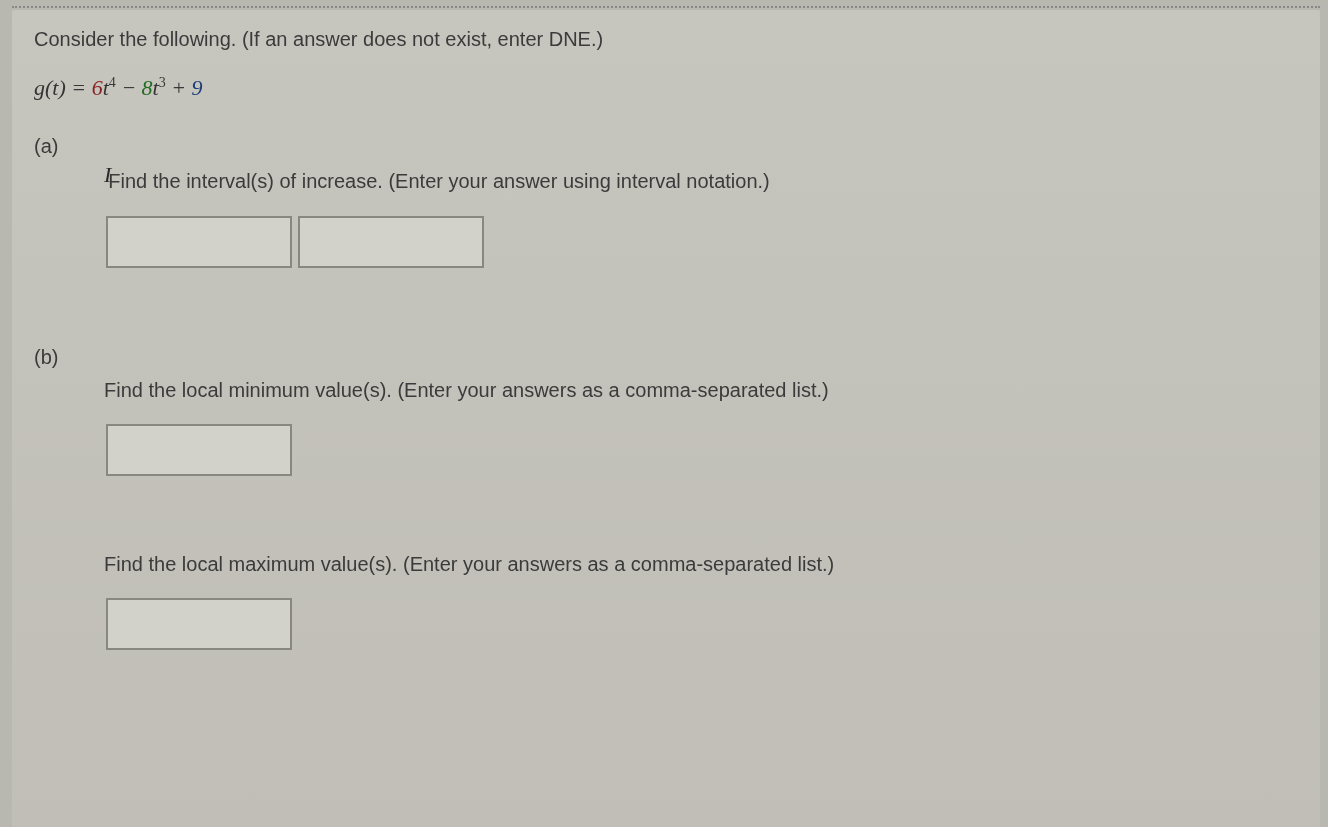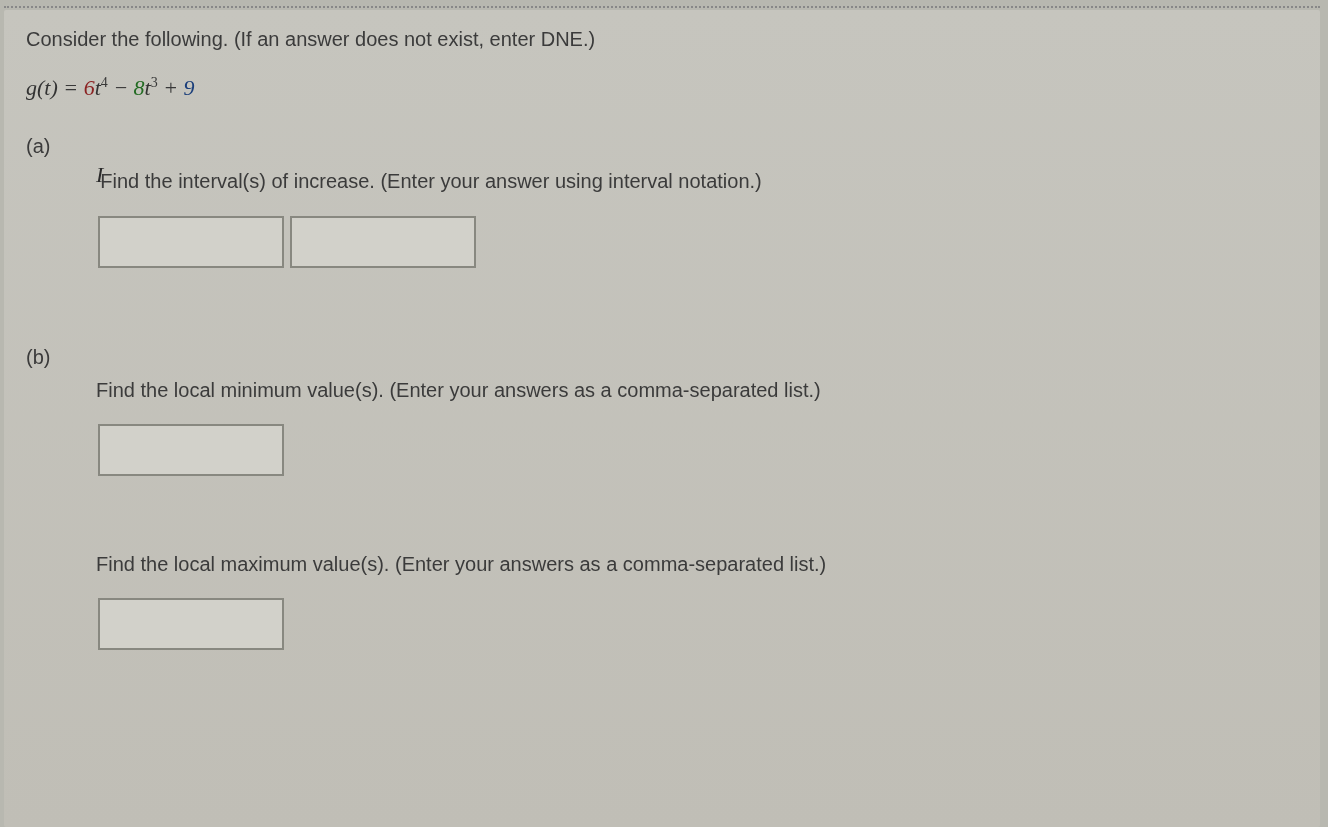--- a/index.html
+++ b/index.html
@@ -9,21 +9,21 @@
   }
   body {
     font-family: Verdana, Arial, sans-serif;
     background: #b8b8b0;
     width: 1328px;
     height: 827px;
     overflow: hidden;
     position: relative;
   }
   .outer-wrap {
-    padding: 6px 8px 0 4px;
+    padding: 6px 8px 0 12px;
     height: 100%;
   }
   .dotted-border {
     border-top: 2px dotted #888;
     height: 4px;
   }
   .question-card {
     background: #c5c4bd;
     background: linear-gradient(180deg, #c6c5be 0%, #c0beb6 100%);
     padding: 18px 22px 20px 22px;

